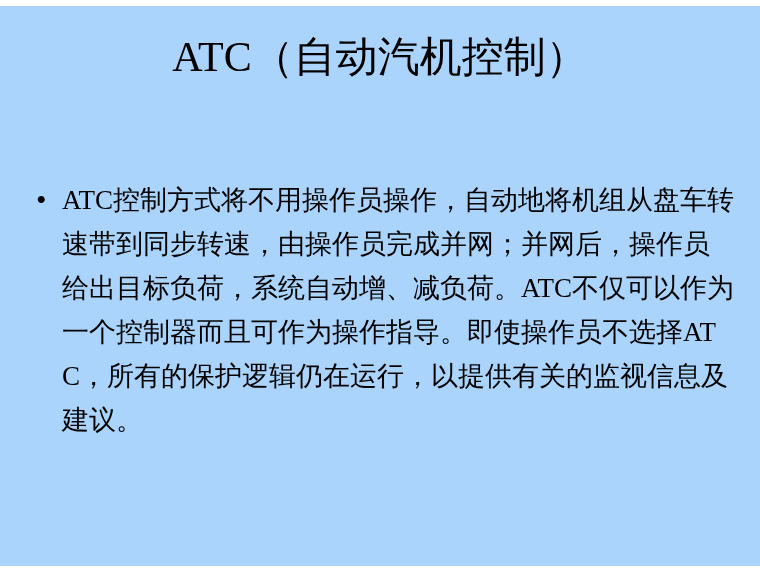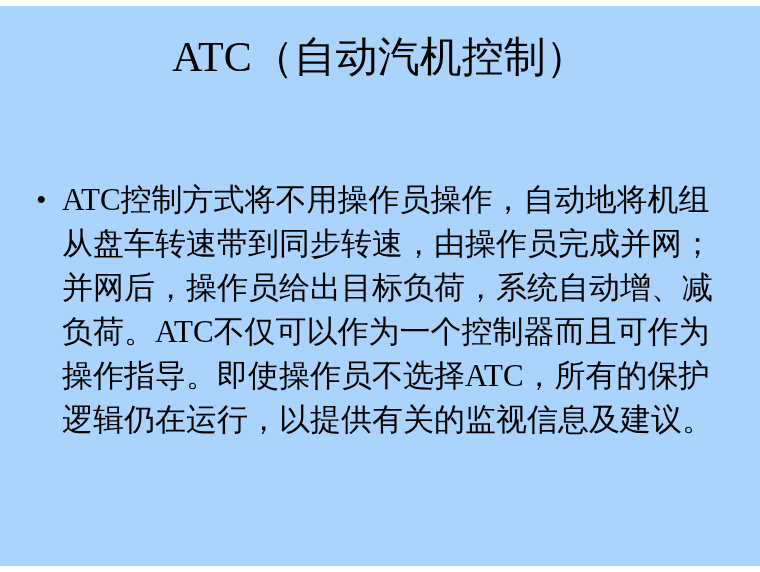--- a/index.html
+++ b/index.html
@@ -65,21 +65,21 @@
     font-family: "Liberation Serif", serif;
     font-size: 30px;
     line-height: 44px;
     color: #000000;
     width: 26px;
     text-align: left;
   }
   .bullet-text {
     flex: 1 1 auto;
     font-family: "Liberation Serif", serif;
-    font-size: 31px;
+    font-size: 27px;
     line-height: 44px;
     color: #000000;
     text-align: left;
     letter-spacing: 0px;
     word-break: break-all;
   }
 </style>
 </head>
 <body>
 

